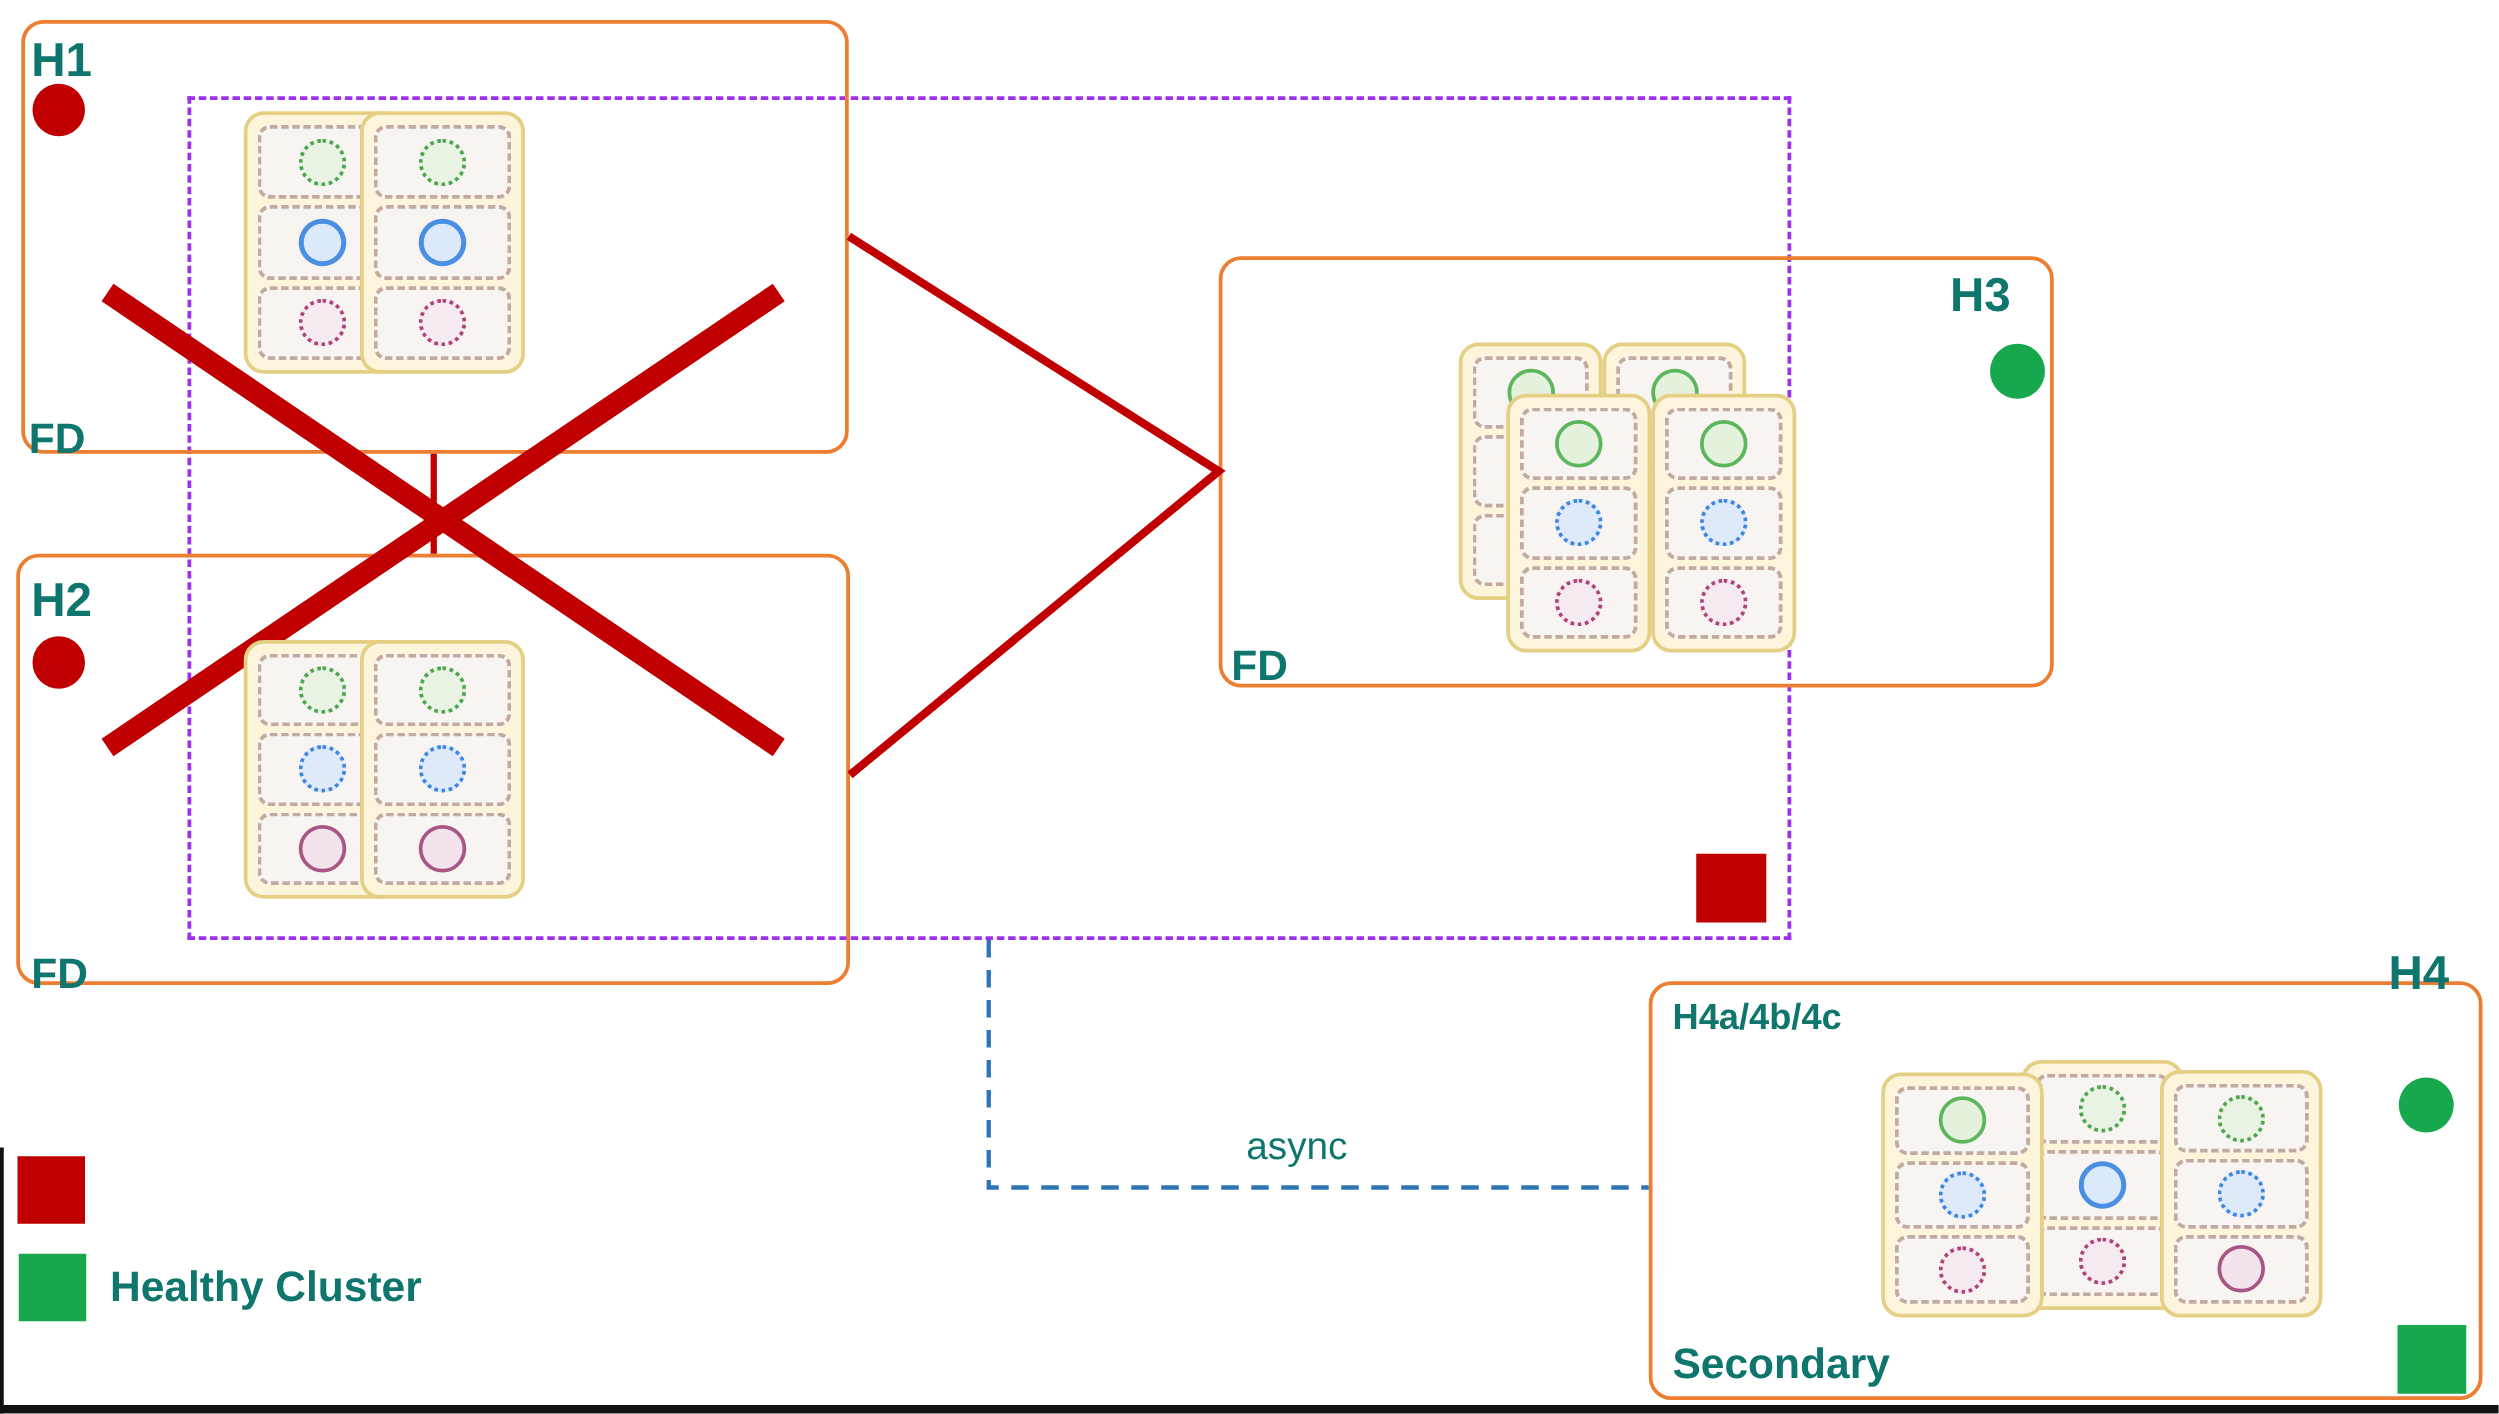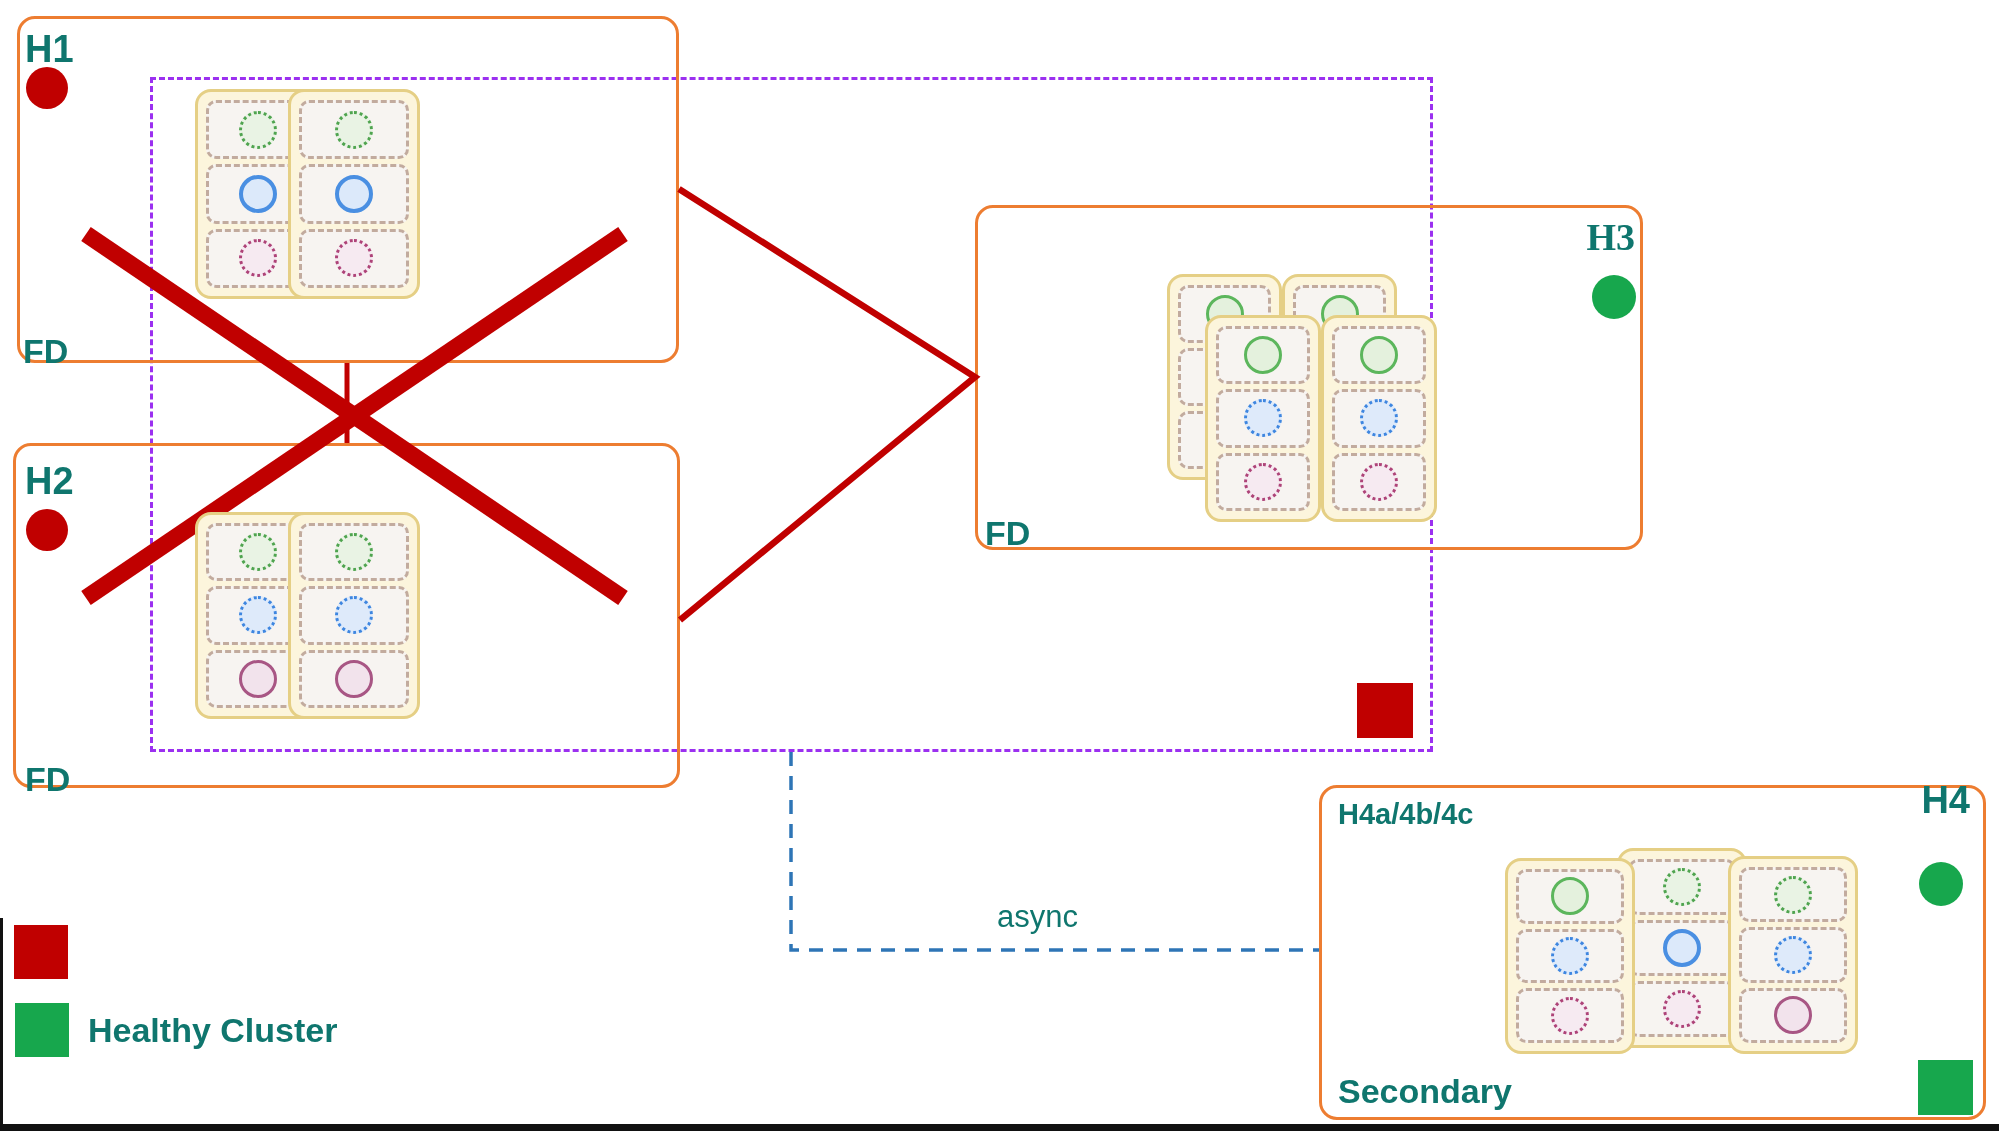--- a/index.html
+++ b/index.html
@@ -102,21 +102,21 @@
       </div>
       <div class="cell">
         <div class="circle bd"></div>
       </div>
       <div class="cell">
         <div class="circle ps"></div>
       </div>
     </div>
 
   <div class="host-box" style="left:975px;top:205px;width:668px;height:345px;"></div>
-  <div class="host-name" style="left:1560px;top:218px;width:75px;text-align:right;font-family:Liberation Serif, serif;">H3</div>
+  <div class="host-name" style="left:1560px;top:218px;width:75px;text-align:left;">H3</div>
   <div class="status-dot dot-green" style="left:1592px;top:275px;width:44px;height:44px;"></div>
   <div class="fd-label" style="left:985px;top:504px;">FD</div>
   <div class="card" style="left:1167px;top:274px;width:115px;height:206px;z-index:1;">
       <div class="cell">
         <div class="circle gs"></div>
       </div>
       <div class="cell">
         <div class="circle bd"></div>
       </div>
       <div class="cell">
@@ -152,21 +152,21 @@
       <div class="cell">
         <div class="circle bd"></div>
       </div>
       <div class="cell">
         <div class="circle pd"></div>
       </div>
     </div>
 
   <div class="host-box" style="left:1319px;top:785px;width:667px;height:335px;"></div>
   <div class="corner-label" style="left:1338px;top:800px;">H4a/4b/4c</div>
-  <div class="host-name" style="left:1900px;top:781px;width:70px;text-align:right;">H4</div>
+  <div class="host-name" style="left:1900px;top:760px;width:70px;text-align:center;">H4</div>
   <div class="status-dot dot-green" style="left:1919px;top:862px;width:44px;height:44px;"></div>
   <div class="fd-label" style="left:1338px;top:1062px;">Secondary</div>
   <div class="card" style="left:1505px;top:858px;width:130px;height:196px;z-index:3;">
       <div class="cell">
         <div class="circle gs"></div>
       </div>
       <div class="cell">
         <div class="circle bd"></div>
       </div>
       <div class="cell">

